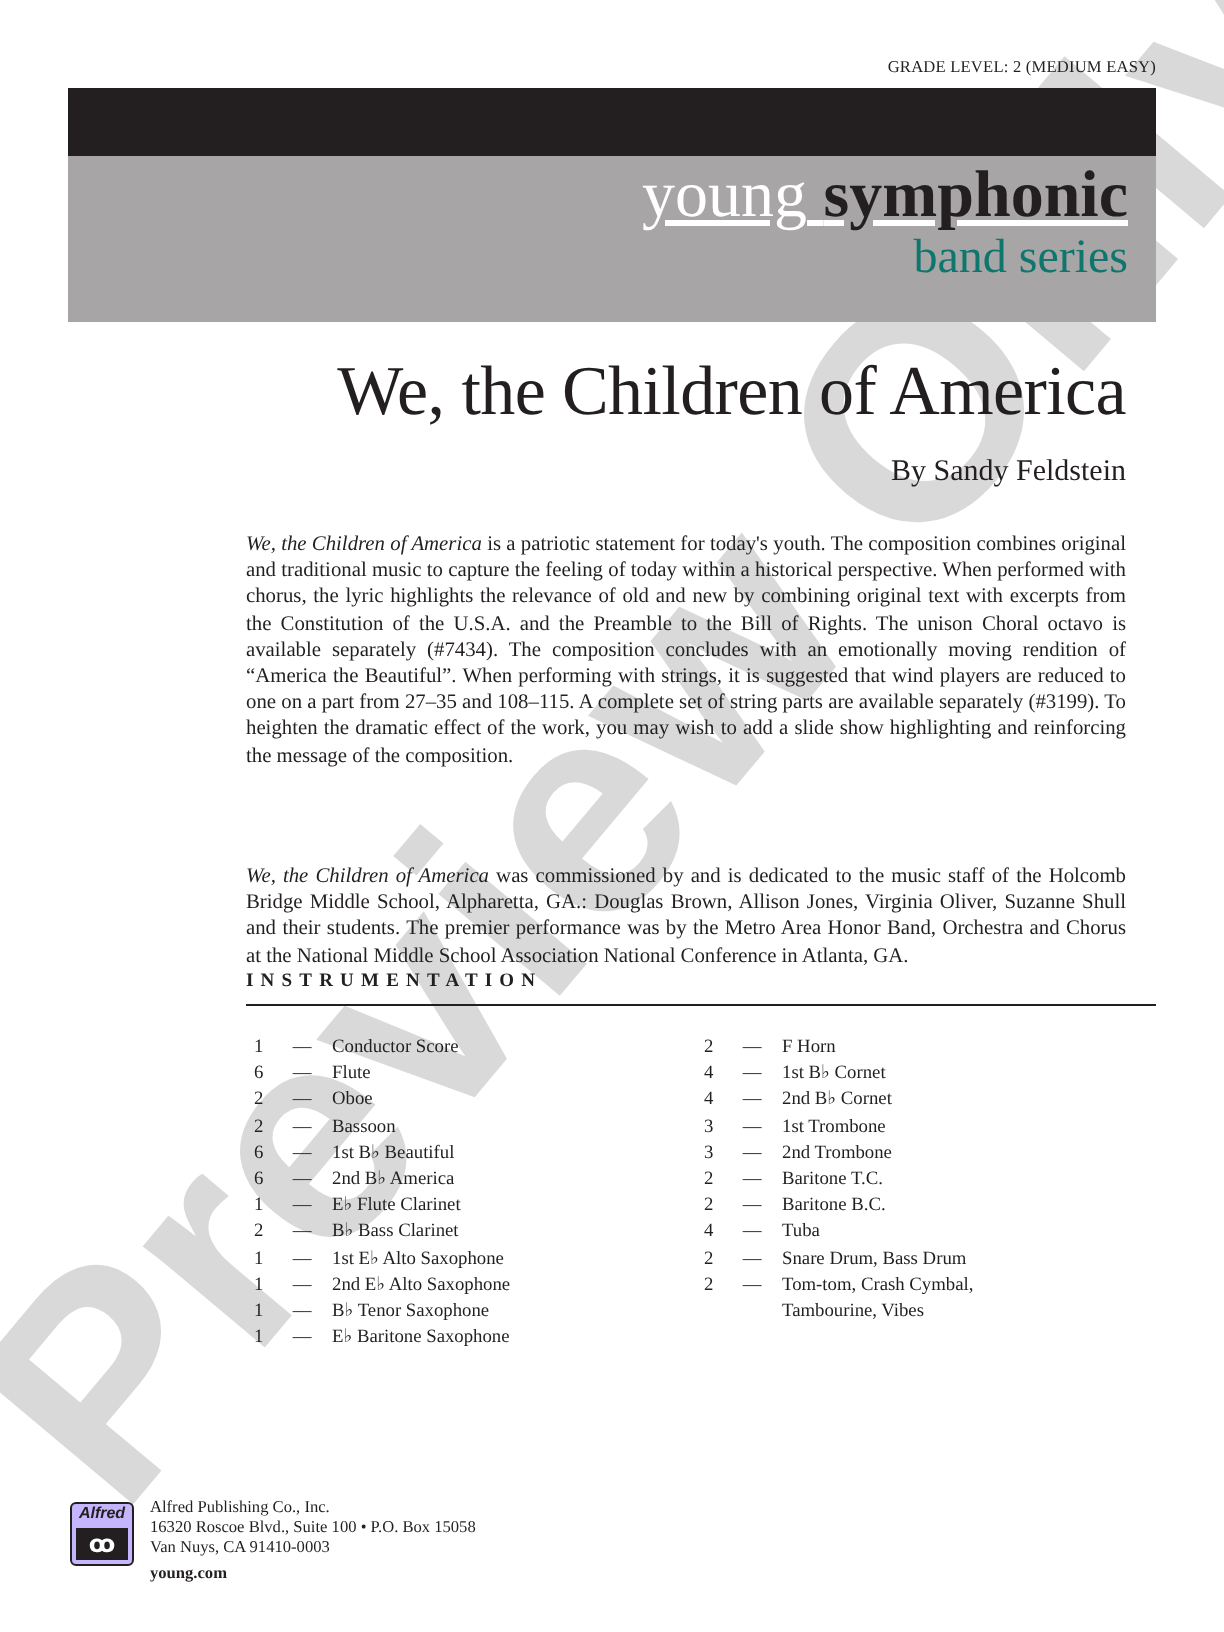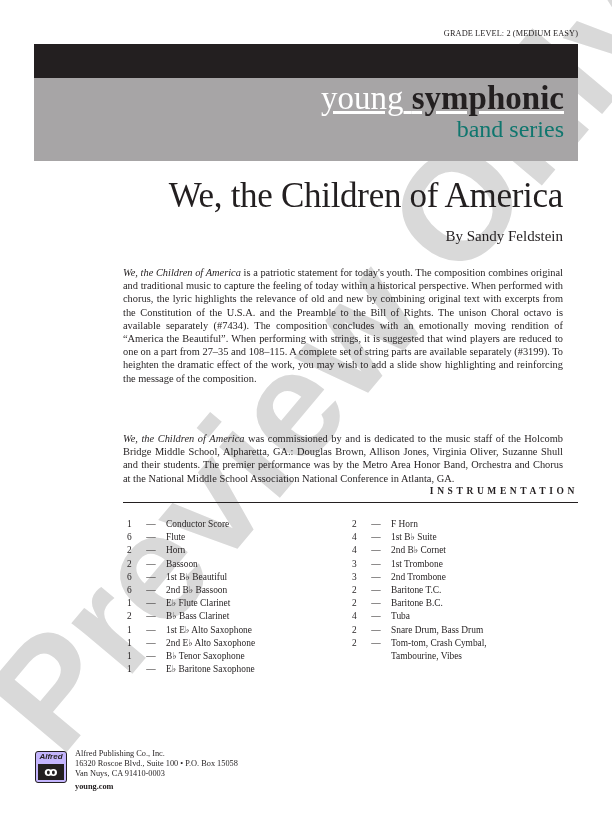--- a/index.html
+++ b/index.html
@@ -10,21 +10,21 @@
   .band-gray { position:absolute; left:34px; top:78px; width:544px; height:83px; background:#a7a5a6; }
   .series-l1 { position:absolute; right:48px; top:82px; font-size:33px; color:#ffffff; white-space:nowrap; line-height:1;text-decoration:underline; }
   .series-l1 .bold { color:#231f20; font-weight:bold; }
   .series-l2 { position:absolute; right:48px; top:117px; font-size:24px; color:#0f766e; white-space:nowrap; line-height:1;margin-left:46px; }
   .title { position:absolute; right:49px; top:178px; font-size:35px; line-height:1; white-space:nowrap; letter-spacing:-0.3px; }
   .byline { position:absolute; right:49px; top:229px; font-size:15px; line-height:1; white-space:nowrap; }
   .para { position:absolute; left:123px; width:440px; font-size:10.4px; line-height:13.2px; text-align:justify; margin:0; }
   .para i { font-style:italic; }
   .p1 { top:266px; }
   .p2 { top:416px;margin-top:16px; }
-  .instr-head { position:absolute; left:123px; width:455px; top:486px; text-align:right; font-size:9.5px; font-weight:bold; letter-spacing:3.6px; }
+  .instr-head { position:absolute; left:123px; width:455px; top:486px; text-align:left; font-size:9.5px; font-weight:bold; letter-spacing:3.6px; }
   .instr-rule { position:absolute; left:123px; width:455px; top:502px; height:1px; background:#231f20; }
   .col { position:absolute; top:518px; font-size:9.4px; line-height:13.2px; }
   .col-left { left:127px; }
   .col-right { left:352px; }
   .row { display:flex; white-space:nowrap; }
   .qty { width:10px; }
   .dash { width:20px; text-align:center; margin-left:4px; margin-right:5px; }
   .footer { position:absolute; left:35px; top:749px; }
   .logo { position:absolute; left:0; top:2px; width:32px; height:32px; border:1.5px solid #231f20; border-radius:3px; box-sizing:border-box; background:#c4b5fd; }
   .logo-top { font-family:"Liberation Sans", sans-serif; font-weight:bold; font-style:italic; font-size:8px; text-align:center; line-height:10px; color:#231f20; }
@@ -68,36 +68,36 @@
       <span>Conductor Score</span>
     </div>
   <div class="row">
       <span class="qty">6</span>
       <span class="dash">—</span>
       <span>Flute</span>
     </div>
   <div class="row">
       <span class="qty">2</span>
       <span class="dash">—</span>
-      <span>Horn</span>
+      <span>Oboe</span>
     </div>
   <div class="row">
       <span class="qty">2</span>
       <span class="dash">—</span>
       <span>Bassoon</span>
     </div>
   <div class="row">
       <span class="qty">6</span>
       <span class="dash">—</span>
       <span>1st B♭ Beautiful</span>
     </div>
   <div class="row">
       <span class="qty">6</span>
       <span class="dash">—</span>
-      <span>2nd B♭ Bassoon</span>
+      <span>2nd B♭ America</span>
     </div>
   <div class="row">
       <span class="qty">1</span>
       <span class="dash">—</span>
       <span>E♭ Flute Clarinet</span>
     </div>
   <div class="row">
       <span class="qty">2</span>
       <span class="dash">—</span>
       <span>B♭ Bass Clarinet</span>
@@ -126,21 +126,21 @@
 
 <div class="col col-right">
   <div class="row">
       <span class="qty">2</span>
       <span class="dash">—</span>
       <span>F Horn</span>
     </div>
   <div class="row">
       <span class="qty">4</span>
       <span class="dash">—</span>
-      <span>1st B♭ Suite</span>
+      <span>1st B♭ Cornet</span>
     </div>
   <div class="row">
       <span class="qty">4</span>
       <span class="dash">—</span>
       <span>2nd B♭ Cornet</span>
     </div>
   <div class="row">
       <span class="qty">3</span>
       <span class="dash">—</span>
       <span>1st Trombone</span>

